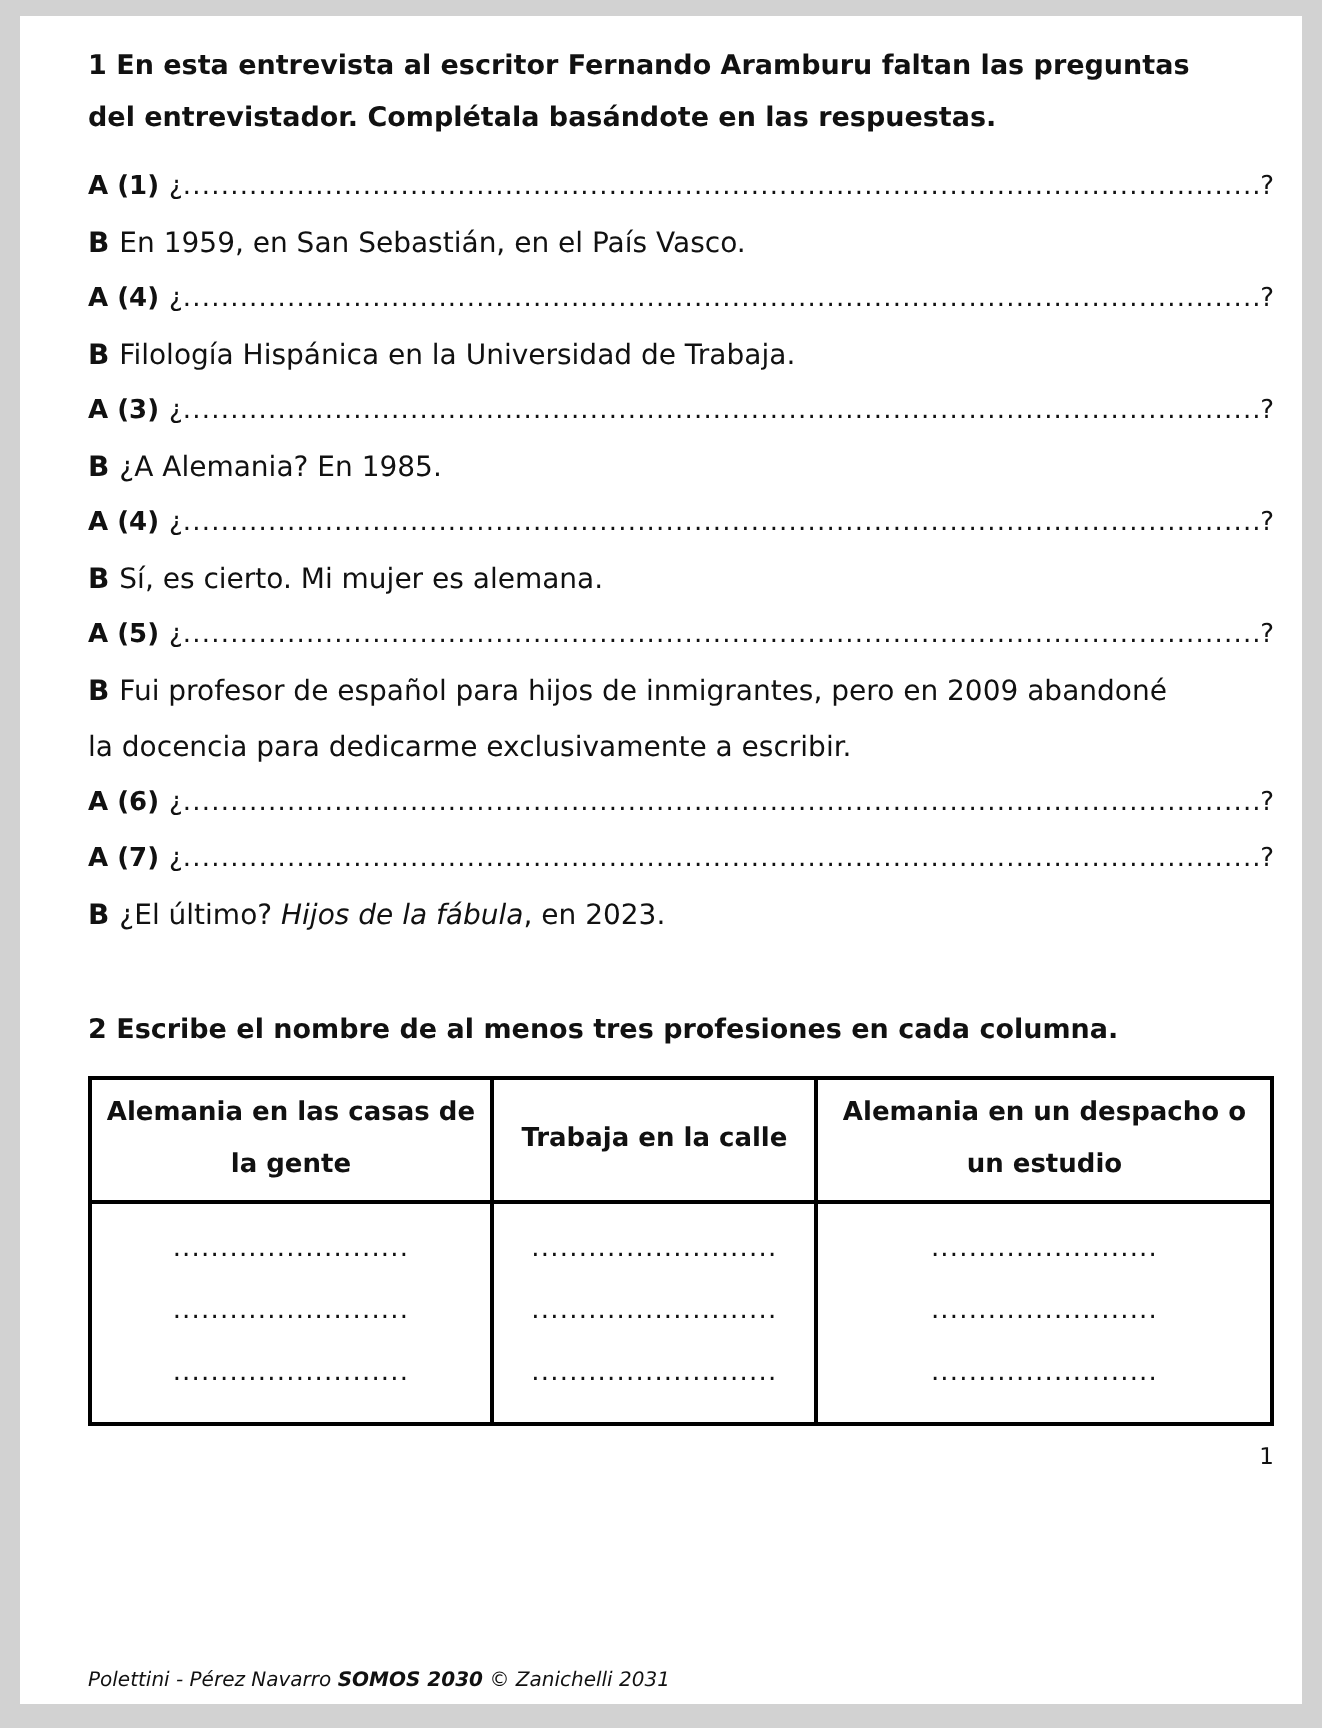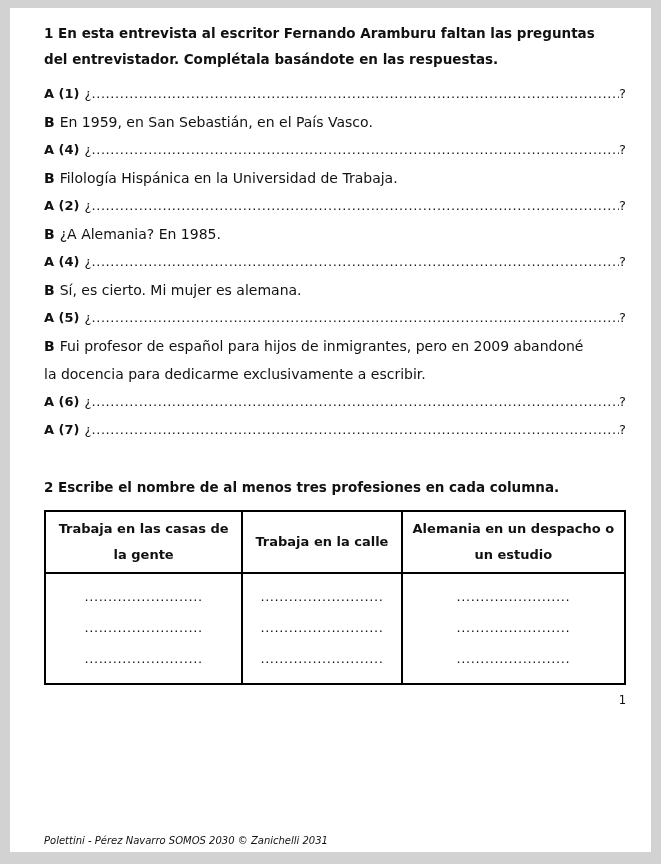--- a/index.html
+++ b/index.html
@@ -13,21 +13,21 @@
     overflow: hidden;
   }
   .page {
     position: absolute;
     left: 10px;
     top: 8px;
     width: 641px;
     height: 844px;
     background: #ffffff;
     box-sizing: border-box;
-    padding: 12px 25px 0 34px;
+    padding: 12px 14px 0 34px;
   }
   .ex-title {
     font-weight: bold;
     font-size: 13.5px;
     line-height: 26px;
     margin: 0 0 8px 0;
     max-width: 552px;
   }
   .ex-title.narrow { max-width: 520px; }
   .q-line {
@@ -89,21 +89,21 @@
     margin-top: 8px;
   }
   .footer {
     position: absolute;
     left: 34px;
     bottom: 6px;
     font-size: 10px;
     font-style: italic;
     white-space: nowrap;
   }
-  .footer .bold { font-weight: normal; }
+  .footer .bold { font-weight: bold; }
 </style>
 </head>
 <body>
 
 <div class="page">
 
   <section>
     <p class="ex-title">1 En esta entrevista al escritor Fernando Aramburu faltan las preguntas del entrevistador. Complétala basándote en las respuestas.</p>
 
     <div>
@@ -125,21 +125,21 @@
           <span class="dots">........................................................................................................................................................................</span>
           <span>?</span>
       </div>
       <div class="a-line">
         <span class="lbl">B</span><span>Filología Hispánica en la Universidad de Trabaja.</span>
       </div>
     </div>
 
     <div>
       <div class="q-line">
-        <span class="lbl">A (2)</span>
+        <span class="lbl">A (3)</span>
           <span>¿</span>
           <span class="dots">........................................................................................................................................................................</span>
           <span>?</span>
       </div>
       <div class="a-line">
         <span class="lbl">B</span><span>¿A Alemania? En 1985.</span>
       </div>
     </div>
 
     <div>
@@ -174,36 +174,39 @@
           <span>?</span>
       </div>
     </div>
 
     <div>
       <div class="q-line">
         <span class="lbl">A (7)</span>
           <span>¿</span>
           <span class="dots">........................................................................................................................................................................</span>
           <span>?</span>
+      </div>
+      <div class="a-line">
+        <span class="lbl">B</span><span>¿El último? </span><span class="it">Hijos de la fábula</span><span>, en 2023.</span>
       </div>
     </div>
   </section>
 
   <section class="exercise2">
     <p class="ex-title narrow">2 Escribe el nombre de al menos tres profesiones en cada columna.</p>
 
     <table class="prof-table">
       <colgroup>
           <col class="c1">
           <col class="c2">
           <col class="c3">
         </colgroup>
       <thead>
         <tr>
-          <th>Trabaja en las casas de la gente</th>
+          <th>Alemania en las casas de la gente</th>
           <th>Trabaja en la calle</th>
           <th>Alemania en un despacho o un estudio</th>
         </tr>
       </thead>
       <tbody>
         <tr>
           <td>.........................</td>
           <td>..........................</td>
           <td>........................</td>
         </tr>

